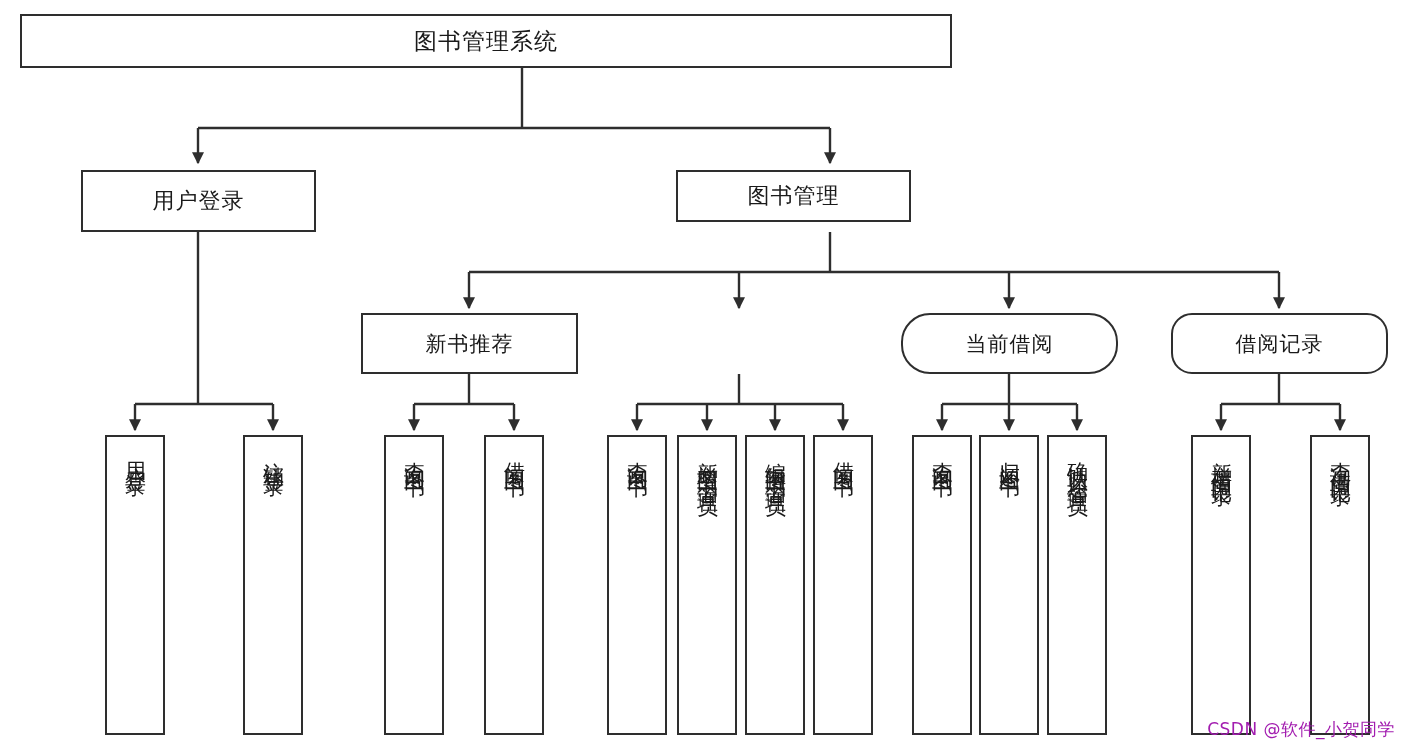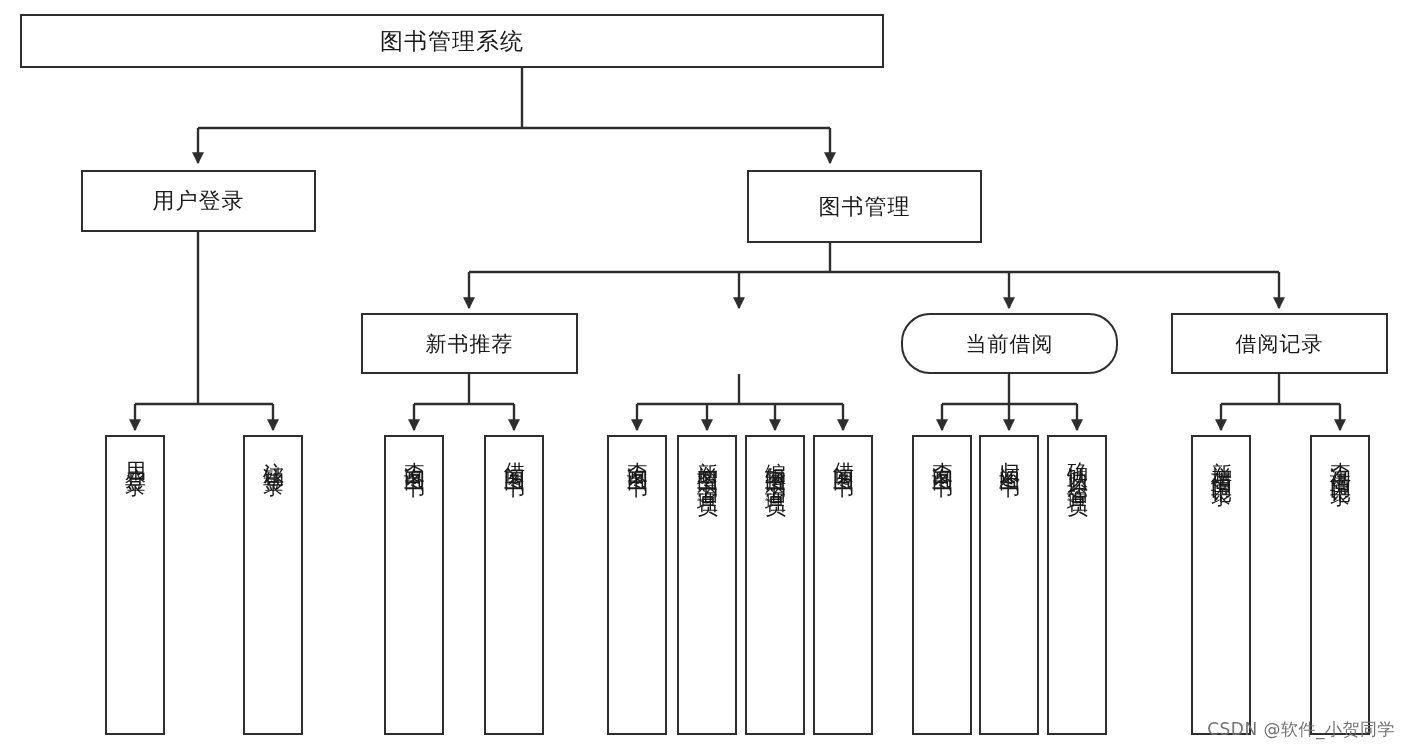--- a/index.html
+++ b/index.html
@@ -60,21 +60,21 @@
     top: 0;
     width: 1405px;
     height: 747px;
     pointer-events: none;
   }
   .watermark {
     position: absolute;
     right: 10px;
     bottom: 6px;
     font-size: 17px;
-    color: #737373;
+    color: #a21caf;
     white-space: nowrap;
     letter-spacing: 0.5px;
   }
 </style>
 </head>
 <body>
 
 <div id="canvas">
 
   <svg class="edges" viewBox="0 0 1405 747">
@@ -120,38 +120,38 @@
       <path d="M 1009 404 L 1009 430" marker-end="url(#arrow)"></path>
       <path d="M 1077 404 L 1077 430" marker-end="url(#arrow)"></path>
 
       <path d="M 1279 374 L 1279 404"></path>
       <path d="M 1221 404 L 1340 404"></path>
       <path d="M 1221 404 L 1221 430" marker-end="url(#arrow)"></path>
       <path d="M 1340 404 L 1340 430" marker-end="url(#arrow)"></path>
     </g>
   </svg>
 
-  <div class="node level0" style="left:20px; top:14px; width:864px; height:54px;">
+  <div class="node level0" style="left:20px; top:14px; width:932px; height:54px;">
     <span class="htext">图书管理系统</span>
   </div>
 
   <div class="node level1" style="left:81px; top:170px; width:235px; height:62px;">
     <span class="htext">用户登录</span>
   </div>
-  <div class="node level1" style="left:747px; top:170px; width:235px; height:73px;">
+  <div class="node level1" style="left:676px; top:170px; width:235px; height:52px;">
     <span class="htext">图书管理</span>
   </div>
 
   <div class="node level2" style="left:361px; top:313px; width:217px; height:61px;">
     <span class="htext">新书推荐</span>
   </div>
   <div class="node level2" style="left:901px; top:313px; width:217px; height:61px;border-radius:29px;">
     <span class="htext">当前借阅</span>
   </div>
-  <div class="node level2" style="left:1171px; top:313px; width:217px; height:61px;">
+  <div class="node level2" style="left:1171px; top:313px; width:217px; height:61px;border-radius:21px;">
     <span class="htext">借阅记录</span>
   </div>
 
   <div class="node leaf" style="left:105px; top:435px; width:60px; height:300px;">
     <span class="vtext">用户登录</span>
   </div>
   <div class="node leaf" style="left:243px; top:435px; width:60px; height:300px;">
     <span class="vtext">注销登录</span>
   </div>
 

